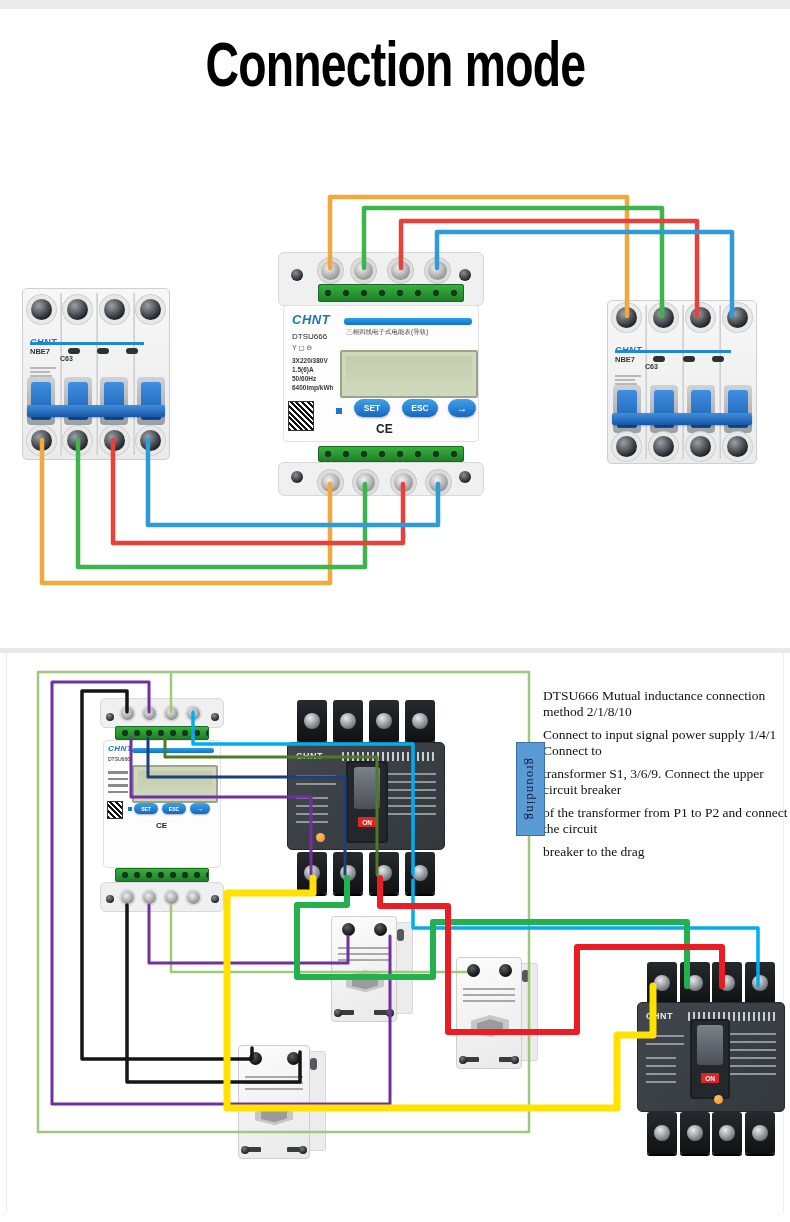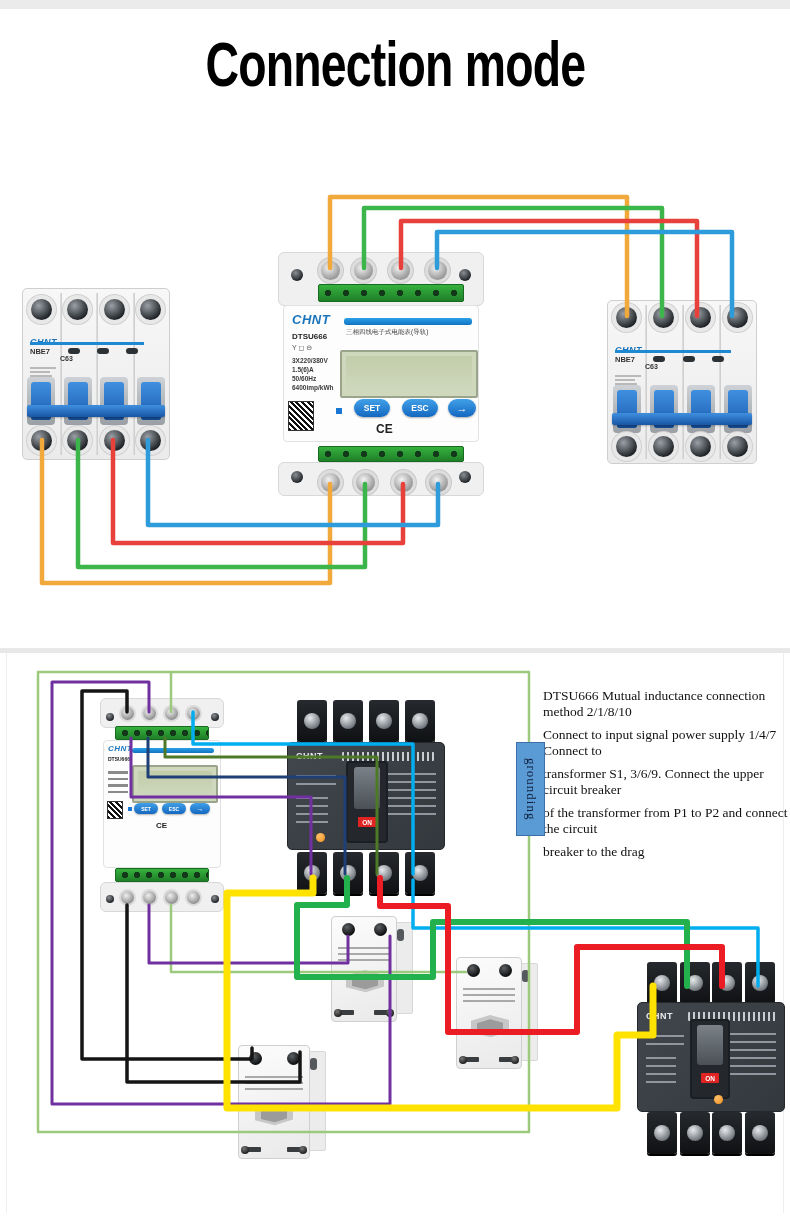--- a/index.html
+++ b/index.html
@@ -54,21 +54,21 @@
   .meterblk{position:absolute;background:#f0f0f0;border:1px solid #d8d8d8;border-radius:6px;}
   .gstrip{position:absolute;background-color:#2f9e36;
           background-image:radial-gradient(circle 3px at 9px 50%,#14381a 97%,rgba(0,0,0,0)),
                            linear-gradient(#37b13e,#1f7f28);
           background-size:18px 100%,100% 100%;
           border:1px solid #166b20;border-radius:2px;}
   .mface{position:absolute;background:#fdfdfd;border:1px solid #e2e2e2;border-radius:4px;z-index:1;}
   .chntbig{position:absolute;font-weight:bold;color:#1b75bc;font-style:italic;letter-spacing:.5px;}
   .bluebar{position:absolute;background:linear-gradient(#2aa0e8,#1272c0);border-radius:3px;}
   .cntext{position:absolute;font-size:6.5px;color:#444;}
-  .mmodel{position:absolute;font-weight:bold;color:#222;}
+  .mmodel{position:absolute;font-weight:normal;color:#222;}
   .msym{position:absolute;color:#555;}
   .mspec{position:absolute;color:#3a3a3a;font-weight:bold;}
   .mspec div{line-height:9px;font-size:6.5px;}
   .specbars span{display:block;height:2.5px;background:#8a8a8a;width:20px;margin:4px 0;}
   .lcd{position:absolute;background:#cfd8bd;border:2px solid #9aa48a;border-radius:2px;}
   .lcdin{position:absolute;inset:4px;background:linear-gradient(#c2cdaa,#cfd8bd);}
   .mbtn{position:absolute;background:linear-gradient(#41a0e8,#1468c0);border-radius:9px;
         color:#fff;font-weight:bold;display:flex;align-items:center;justify-content:center;
         box-shadow:0 1px 2px rgba(0,0,0,.3);}
   .qr{position:absolute;background:repeating-linear-gradient(45deg,#111 0 2px,#fff 2px 4px);
@@ -266,21 +266,21 @@
       <div class="s2" style="left:77px;top:10px;"></div>
       <div class="s2" style="left:115px;top:10px;"></div>
       <div class="s2" style="left:150px;top:10px;"></div>
       <div class="s3" style="left:12px;top:8px;"></div>
       <div class="s3" style="left:180px;top:8px;"></div>
     </div>
   </div>
 
   <div class="note">
     <div>DTSU666 Mutual inductance connection method 2/1/8/10</div>
-    <div>Connect to input signal power supply 1/4/7 Connect to</div>
+    <div>Connect to input signal power supply 1/4/1 Connect to</div>
     <div>transformer S1, 3/6/9. Connect the upper circuit breaker</div>
     <div>of the transformer from P1 to P2 and connect the circuit</div>
     <div>breaker to the drag</div>
   </div>
 
   <div class="abs" style="left:100px;top:696px;width:122px;height:218px;z-index:1;">
     <div class="meterblk" style="left:0;top:2px;width:122px;height:28px;">
       <div class="s2m" style="left:20px;top:8px;"></div>
       <div class="s2m" style="left:42px;top:8px;"></div>
       <div class="s2m" style="left:64px;top:8px;"></div>

